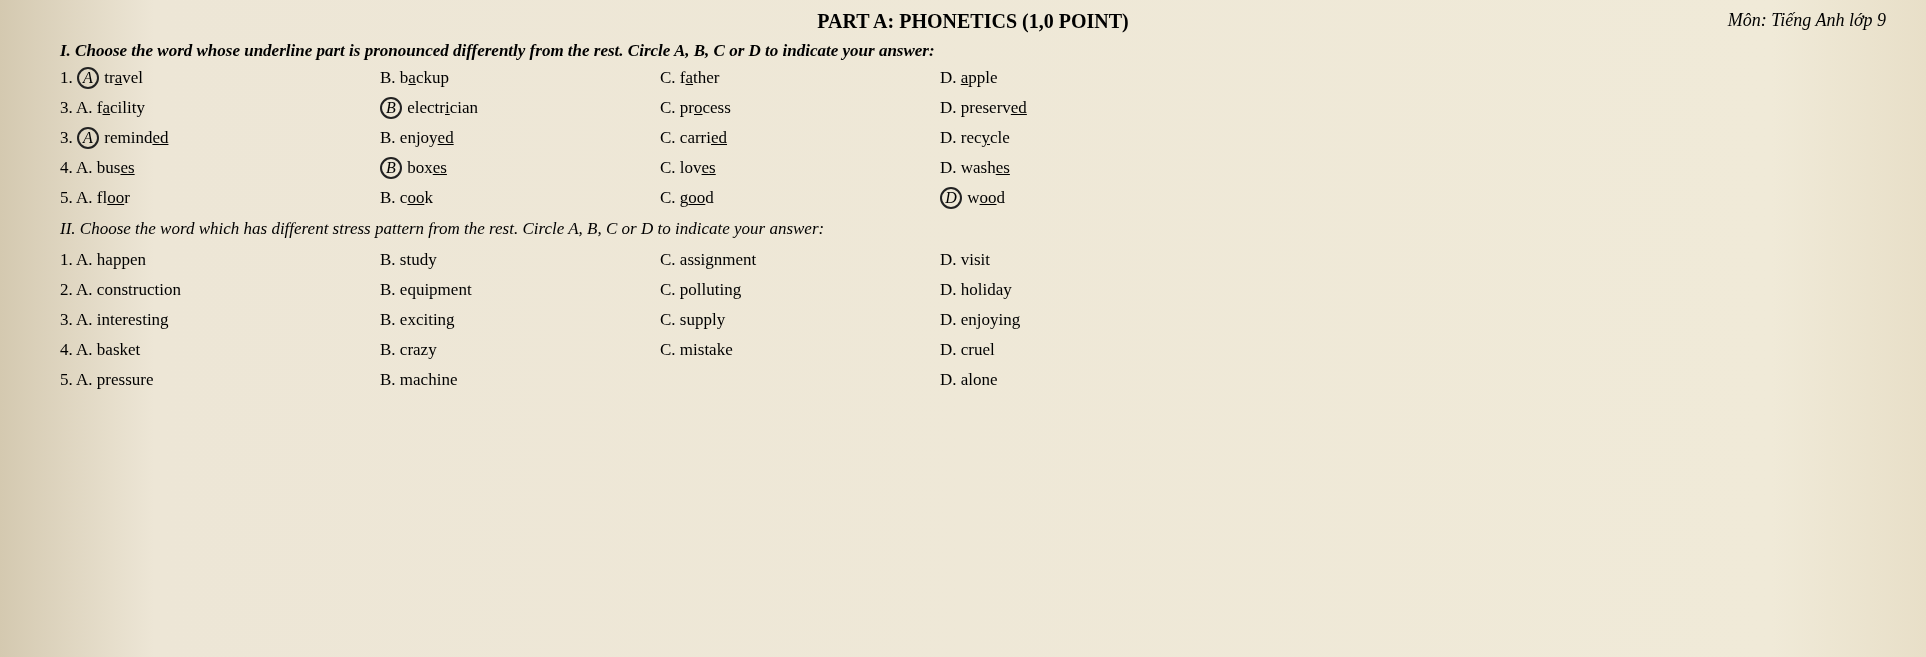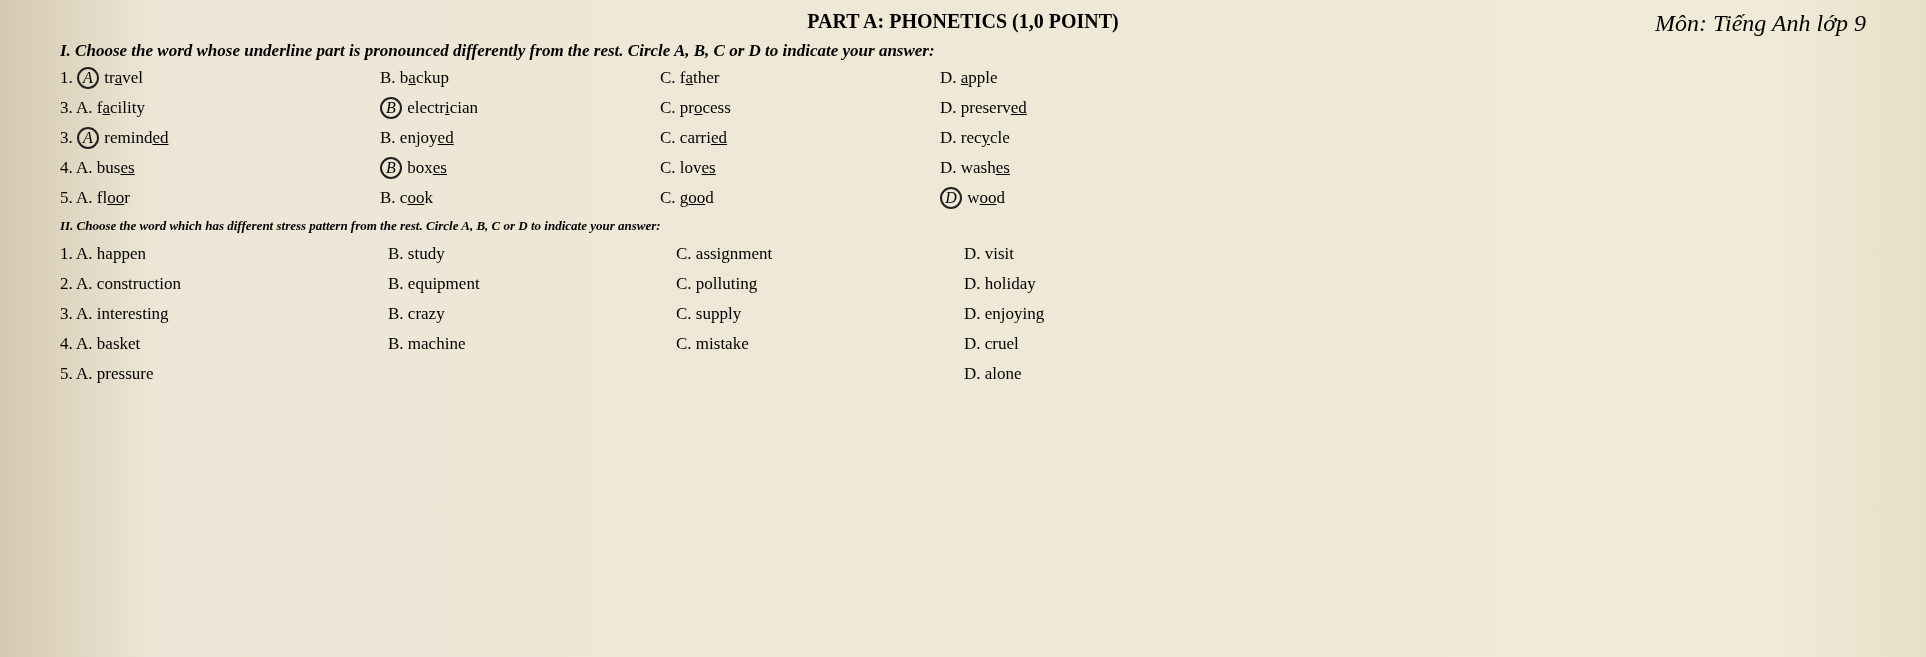--- a/index.html
+++ b/index.html
@@ -8,35 +8,35 @@
       height: 657px;
       background: #e8e0d0;
       font-family: 'Times New Roman', Times, serif;
       overflow: hidden;
       position: relative;
     }
     .page {
       width: 100%;
       height: 100%;
       background: linear-gradient(to right, #d4c9b0 0%, #ede6d6 8%, #f0ead8 92%, #e8dfc8 100%);
-      padding: 10px 60px 10px 60px;
+      padding: 10px 40px 10px 60px;
       position: relative;
     }
     .header-row {
       display: flex;
       justify-content: center;
       align-items: flex-start;
       margin-bottom: 4px;
       position: relative;
     }
     .mon-label {
       position: absolute;
       right: 0;
       top: 0;
-      font-size: 24px;
+      font-size: 18px;
       font-style: italic;
     }
     .part-title {
       font-size: 20px;
       font-weight: bold;
       text-align: center;
     }
     .section-instruction {
       font-size: 17px;
       font-style: italic;
@@ -64,30 +64,30 @@
       border-radius: 50%;
       font-size: 16px;
       font-style: italic;
       margin-right: 1px;
       vertical-align: middle;
       position: relative;
       top: -1px;
     }
     .underline { text-decoration: underline; }
     .section2-instruction {
-      font-size: 13px;
-      font-style: italic;
-      font-weight: bold;
+      font-size: 17px;
+      font-style: italic;
+      font-weight: normal;
       margin-bottom: 4px;
       line-height: 1.4;
     }
     .questions-grid2 {
       display: grid;
       grid-template-columns: 320px 280px 280px 280px;
-      gap: 8px;
+      gap: 0px;
     }
     .part-a-header {
       text-align: center;
       margin-bottom: 2px;
     }
   </style>
 </head>
 <body>
 
 <div class="page">
@@ -198,20 +198,21 @@
       <div class="q-item">1. A. happen</div>
       <div class="q-item">2. A. construction</div>
       <div class="q-item">3. A. interesting</div>
       <div class="q-item">4. A. basket</div>
       <div class="q-item">5. A. pressure</div>
     </div>
 
     <div>
       <div class="q-item">B. study</div>
       <div class="q-item">B. equipment</div>
+      <div class="q-item">B. exciting</div>
       <div class="q-item">B. crazy</div>
       <div class="q-item">B. machine</div>
     </div>
 
     <div>
       <div class="q-item">C. assignment</div>
       <div class="q-item">C. polluting</div>
       <div class="q-item">C. supply</div>
       <div class="q-item">C. mistake</div>
     </div>

